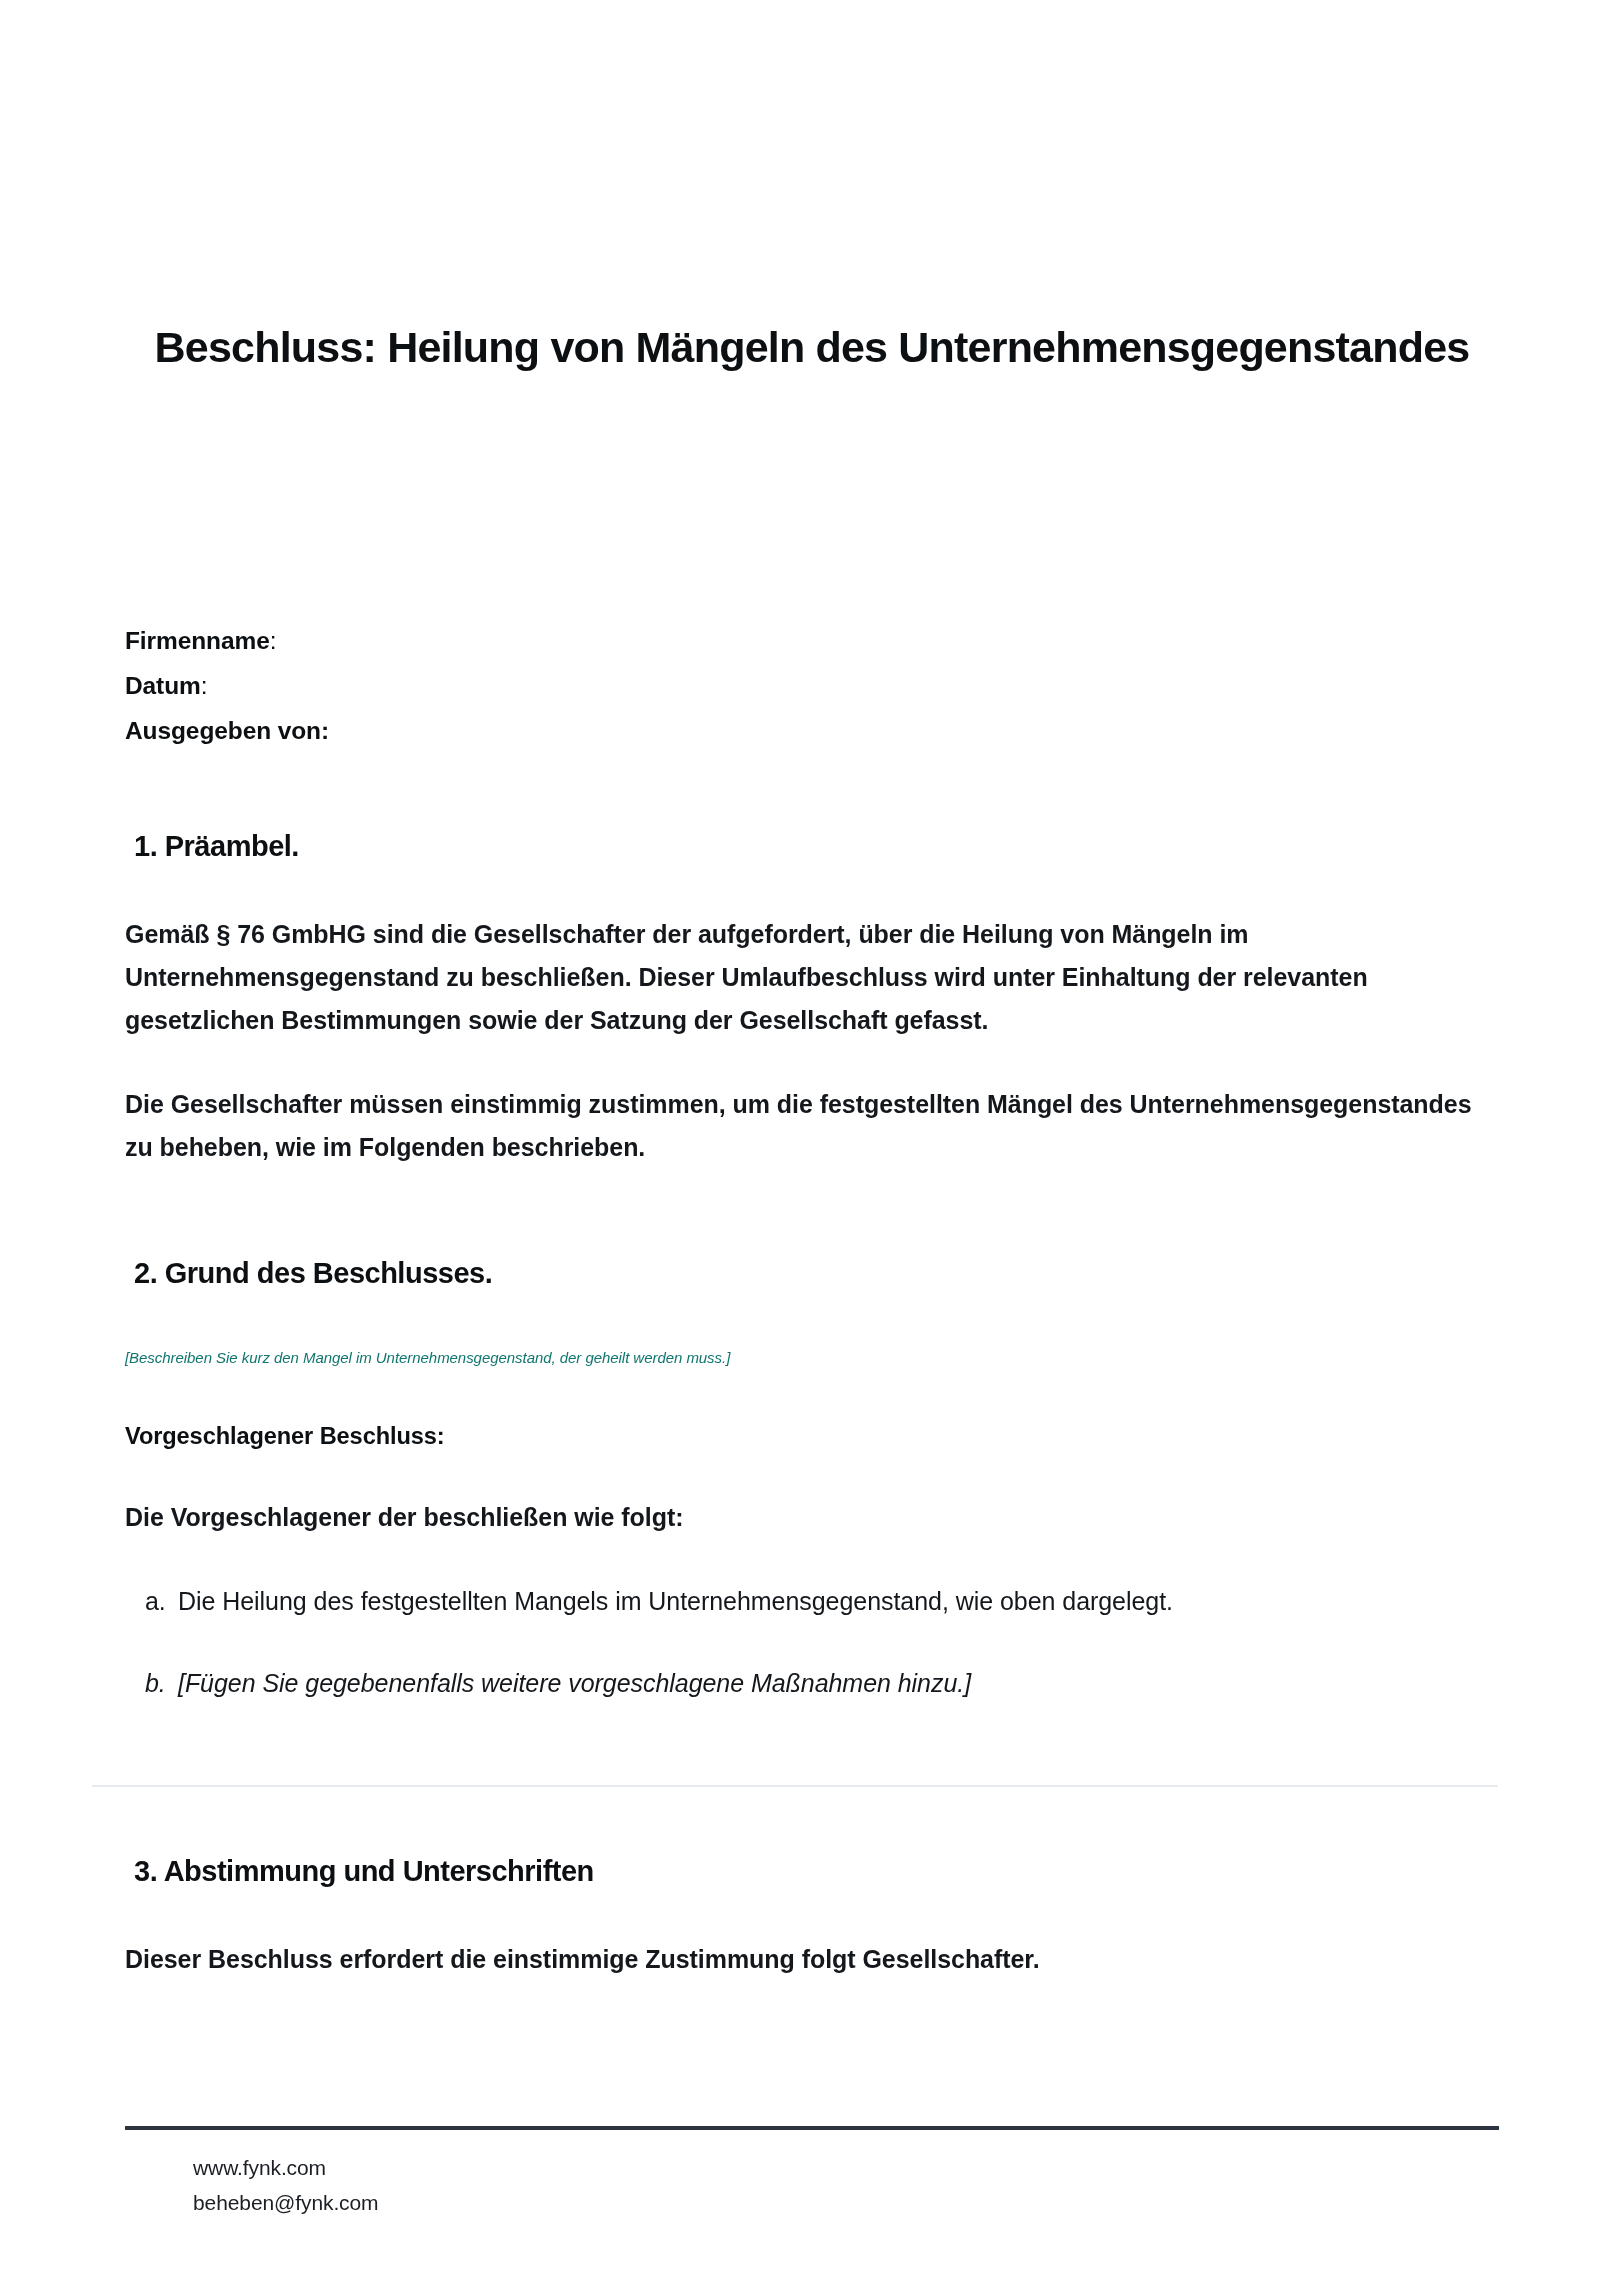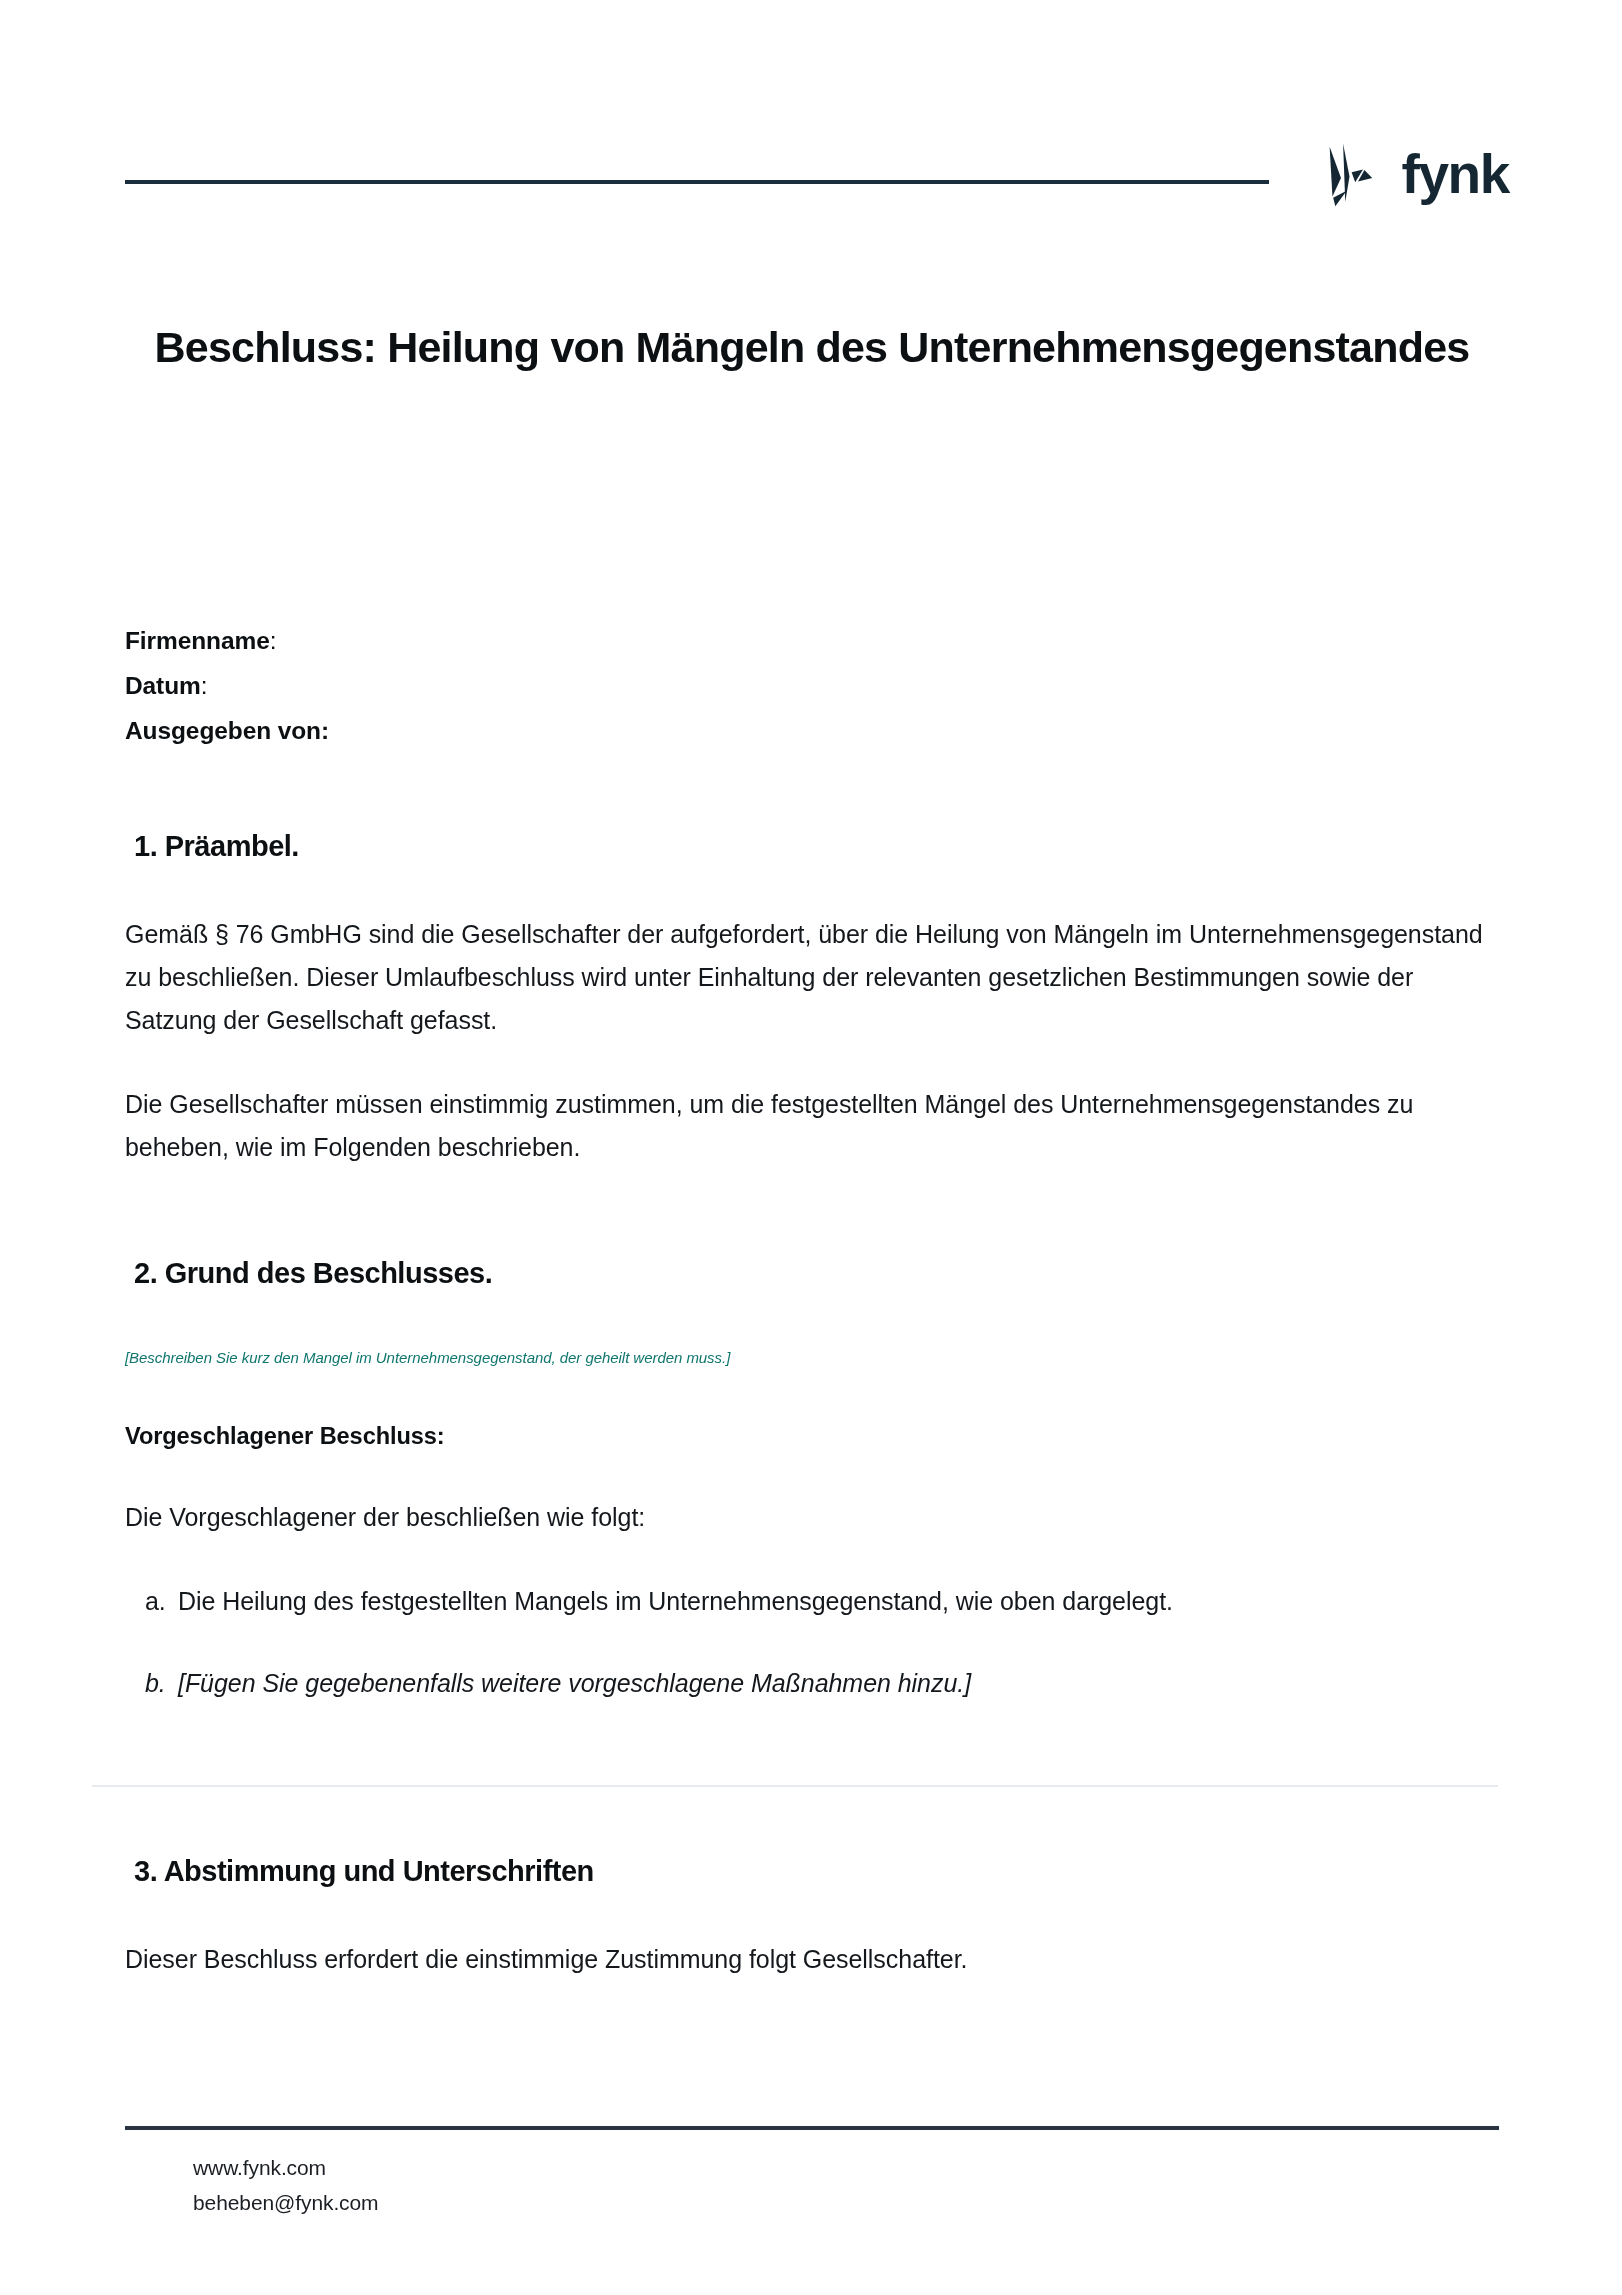--- a/index.html
+++ b/index.html
@@ -112,20 +112,21 @@
   .sec1-spacer  { height: 76px; }
   .sec2-spacer  { height: 87px; }
   .sec3-spacer  { height: 67px; }
 
   p.body {
     margin: 0;
     font-size: 25px;
     line-height: 43px;
     color: #14181c;
     letter-spacing: -0.05px;
+    font-weight: bold;
   }
   .gap-after-heading { height: 49px; }
   .gap-para          { height: 41px; }
 
   p.placeholder {
     margin: 0;
     font-size: 15px;
     line-height: 36px;
     font-style: italic;
     color: #0f766e;
@@ -190,36 +191,20 @@
     line-height: 35px;
     color: #1b1f24;
     letter-spacing: -0.1px;
   }
 </style>
 </head>
 <body>
 
 <div class="page">
 
-  <div class="header">
-    <div class="header-rule"></div>
-
-    <div class="brand">
-      <svg class="brand-mark" viewBox="0 0 100 100">
-        <g fill="#152733">
-          <polygon points="22,8 38,52 26,78"></polygon>
-          <polygon points="41,4 50,50 44,86"></polygon>
-          <polygon points="27,80 46,70 30,92"></polygon>
-          <polygon points="53,44 69,40 58,58"></polygon>
-          <polygon points="71,41 82,52 62,57"></polygon>
-        </g>
-      </svg>
-      <span class="brand-word">fynk</span>
-    </div>
-  </div>
 
   <h1 class="doc-title">Beschluss: Heilung von Mängeln des Unternehmensgegenstandes</h1>
 
   <div class="content">
 
     <div class="meta">
       <div class="meta-row">
         <span>Firmenname</span><span class="colon">:</span>
       </div>
       <div class="meta-row">

